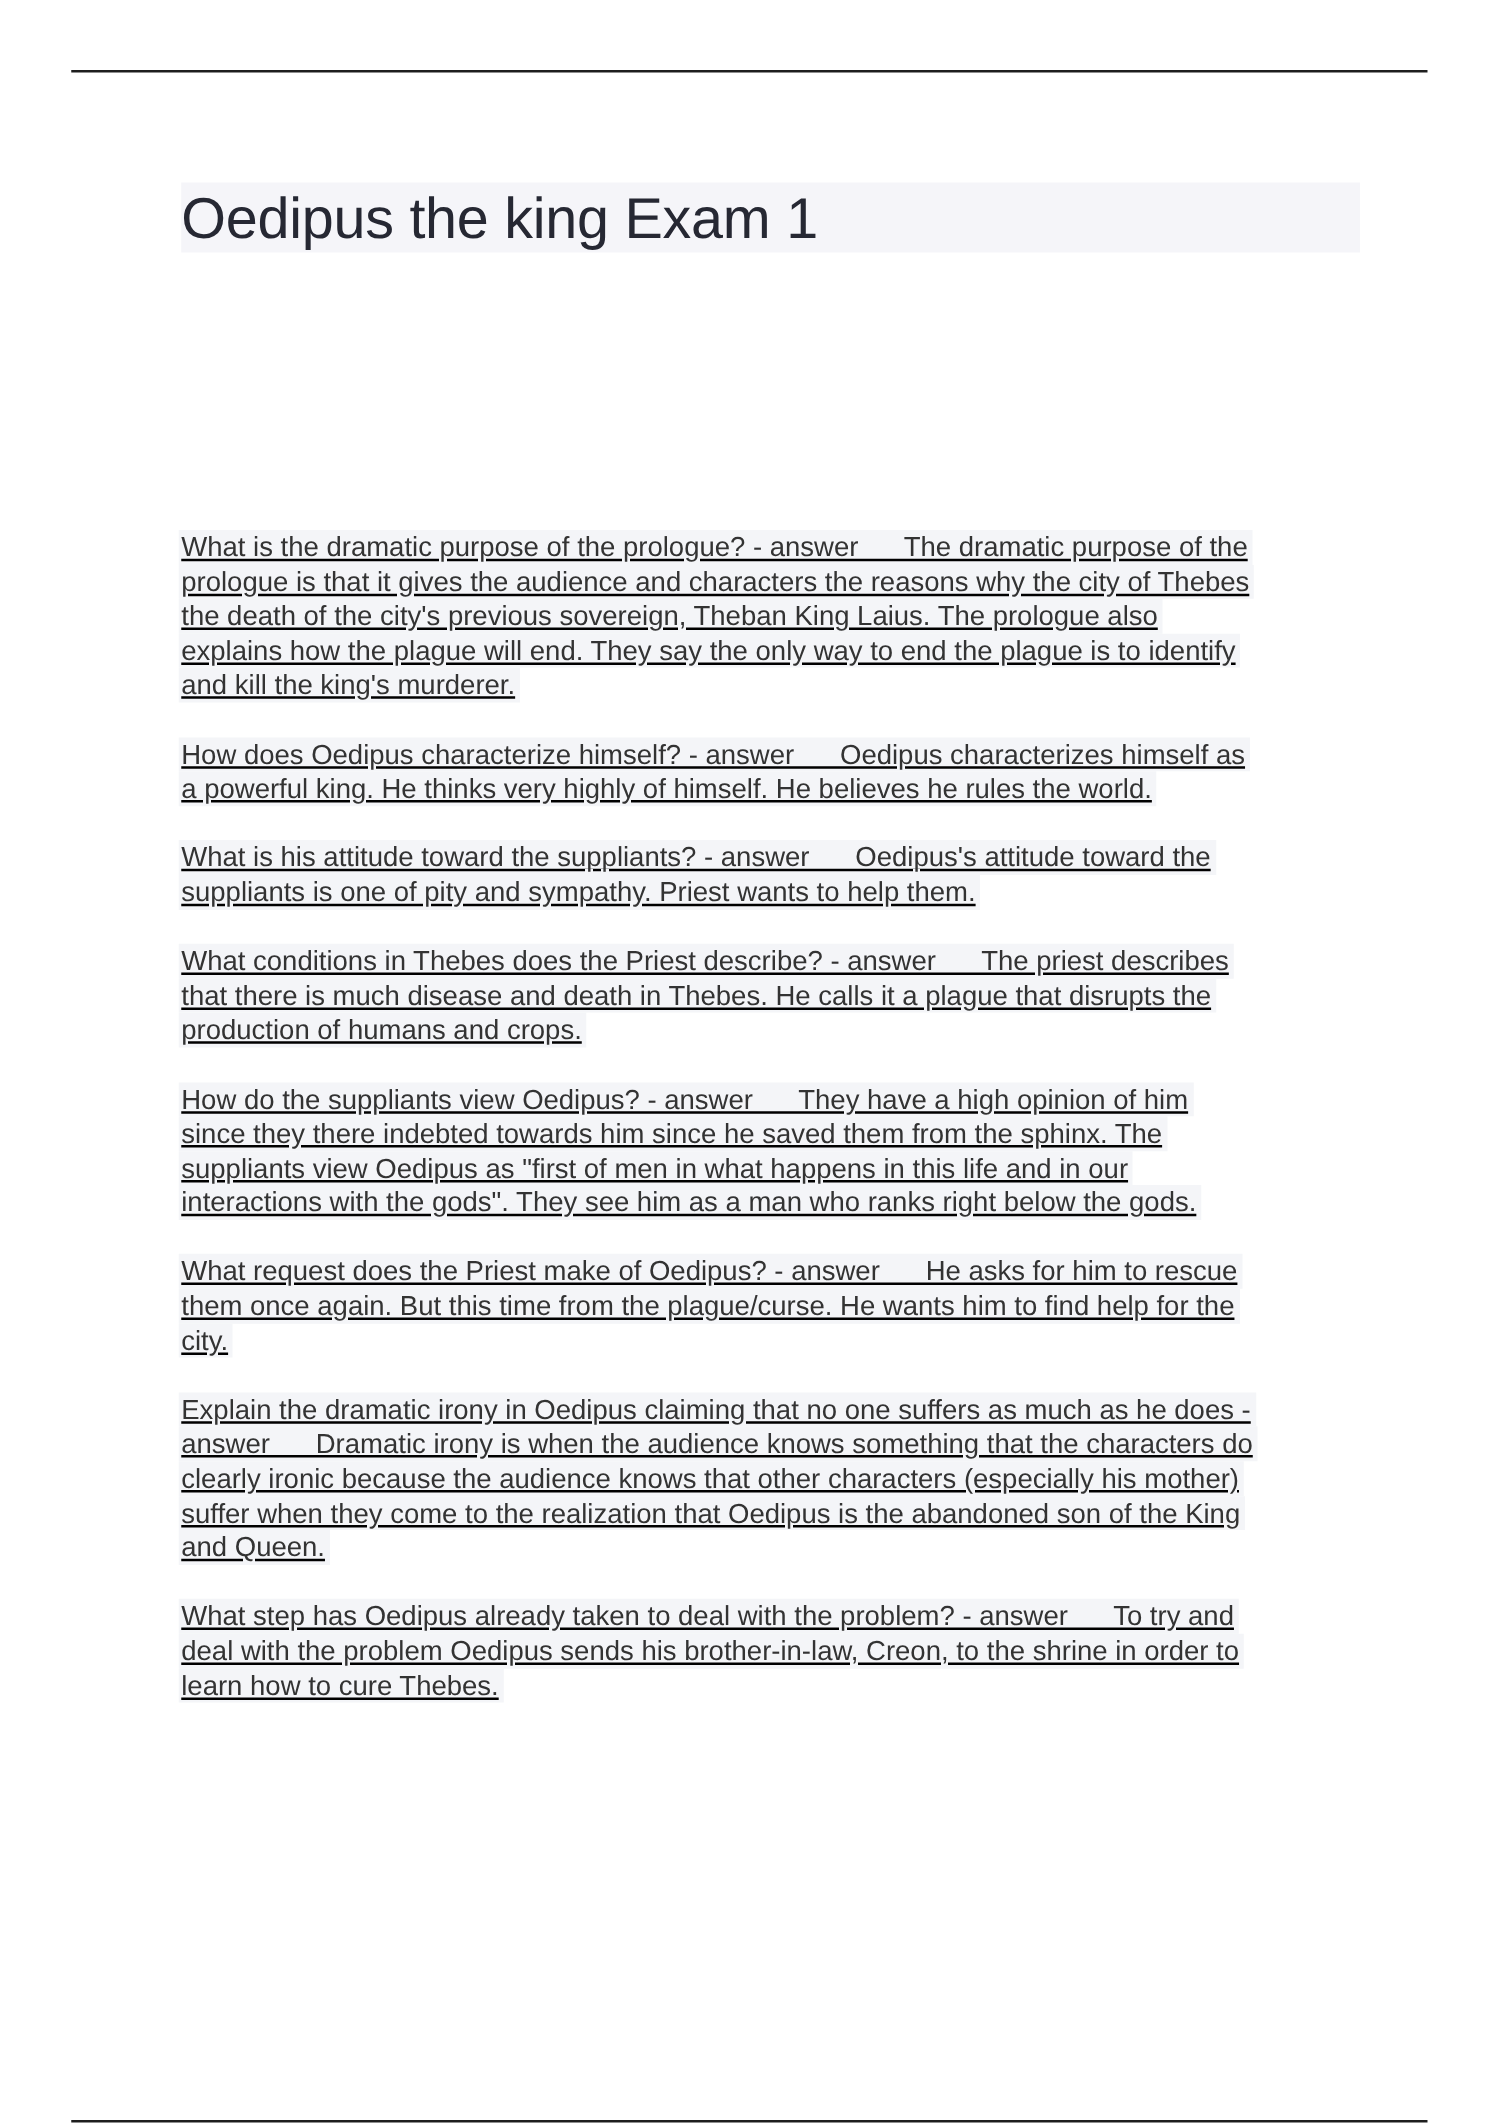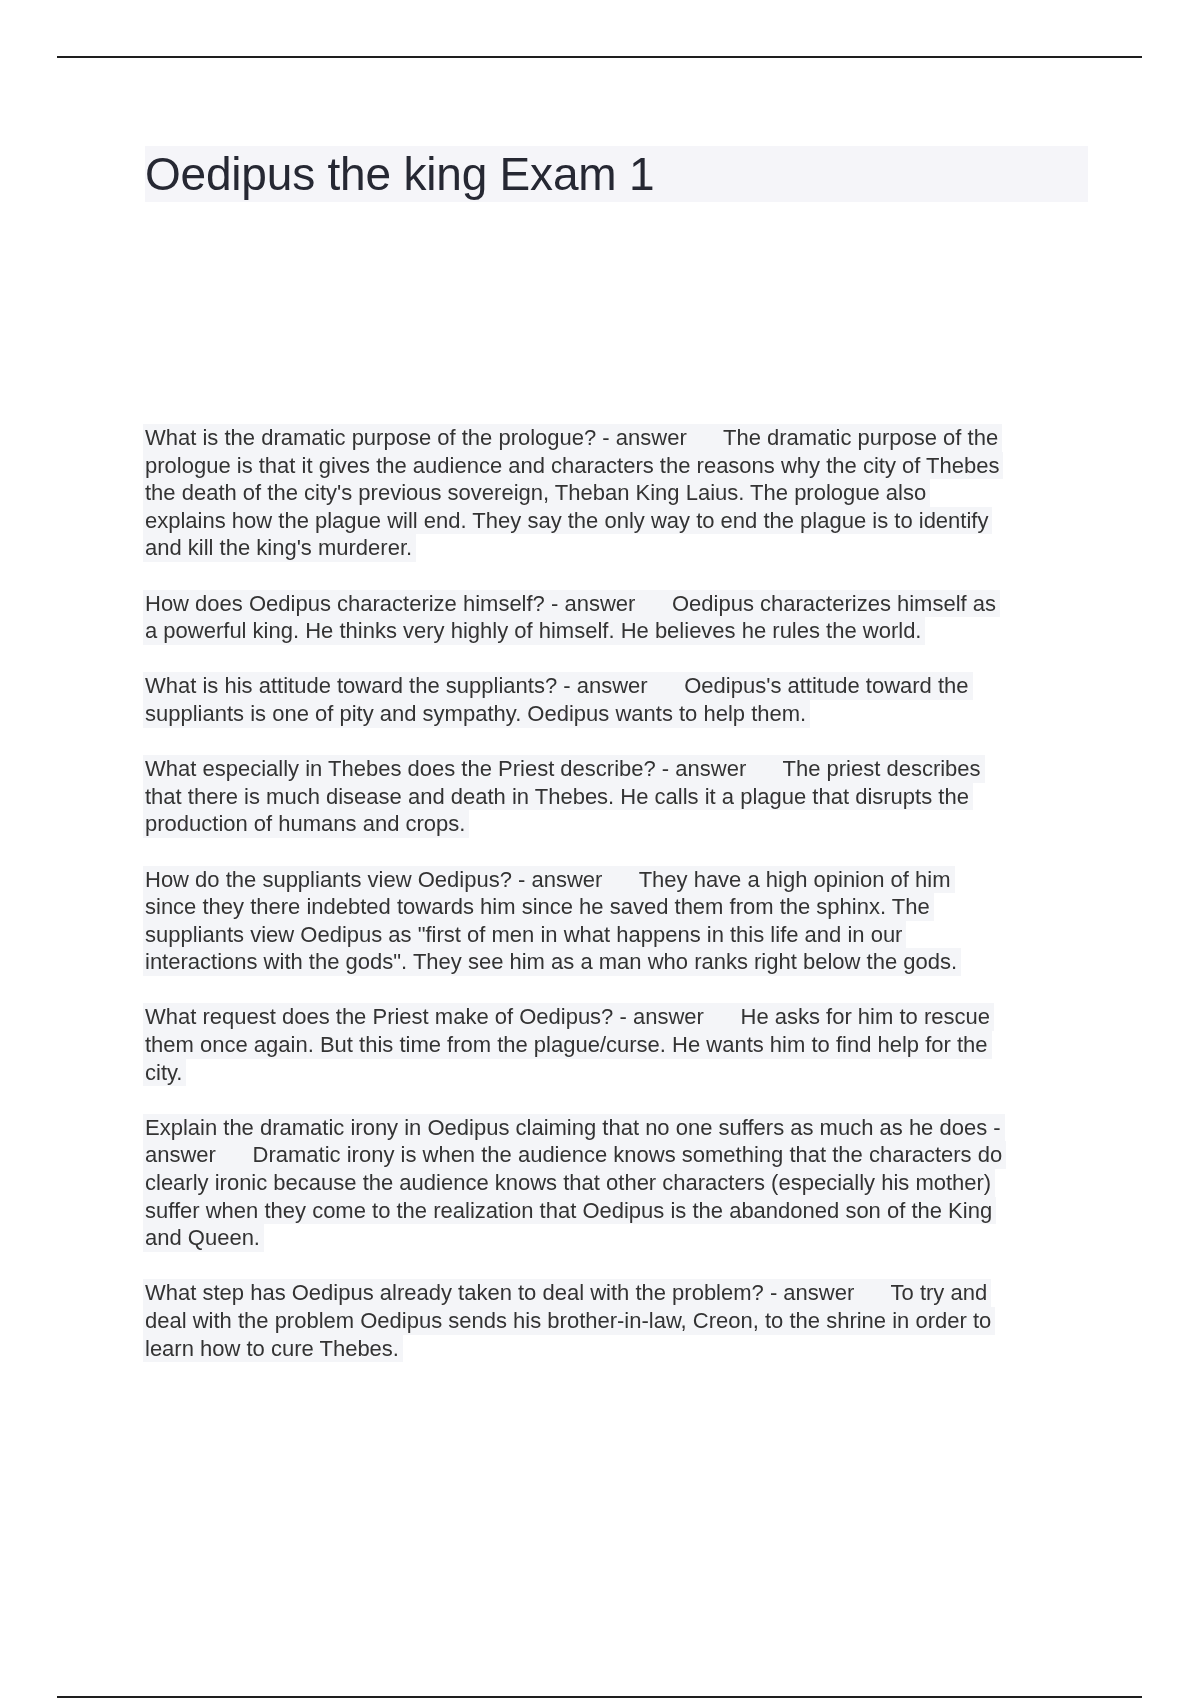--- a/index.html
+++ b/index.html
@@ -46,20 +46,21 @@
     }
 
     .qa-list {
       position: absolute;
       left: 145px;
       top: 424px;
       width: 950px;
     }
     .qa {
       margin: 0 0 27.6px 0;
+      text-decoration: underline;
     }
     .line {
       display: block;
       width: fit-content;
       font-size: 22px;
       line-height: 27.6px;
       color: #333333;
       white-space: pre;
       background: #f4f5f8;
       padding-right: 4px;
@@ -84,25 +85,25 @@
     <span class="line">and kill the king's murderer.</span>
   </div>
 
   <div class="qa">
     <span class="line">How does Oedipus characterize himself? - answer      Oedipus characterizes himself as</span>
     <span class="line">a powerful king. He thinks very highly of himself. He believes he rules the world.</span>
   </div>
 
   <div class="qa">
     <span class="line">What is his attitude toward the suppliants? - answer      Oedipus's attitude toward the</span>
-    <span class="line">suppliants is one of pity and sympathy. Oedipus wants to help them.</span>
+    <span class="line">suppliants is one of pity and sympathy. Priest wants to help them.</span>
   </div>
 
   <div class="qa">
-    <span class="line">What especially in Thebes does the Priest describe? - answer      The priest describes</span>
+    <span class="line">What conditions in Thebes does the Priest describe? - answer      The priest describes</span>
     <span class="line">that there is much disease and death in Thebes. He calls it a plague that disrupts the</span>
     <span class="line">production of humans and crops.</span>
   </div>
 
   <div class="qa">
     <span class="line">How do the suppliants view Oedipus? - answer      They have a high opinion of him</span>
     <span class="line">since they there indebted towards him since he saved them from the sphinx. The</span>
     <span class="line">suppliants view Oedipus as "first of men in what happens in this life and in our</span>
     <span class="line">interactions with the gods". They see him as a man who ranks right below the gods.</span>
   </div>

